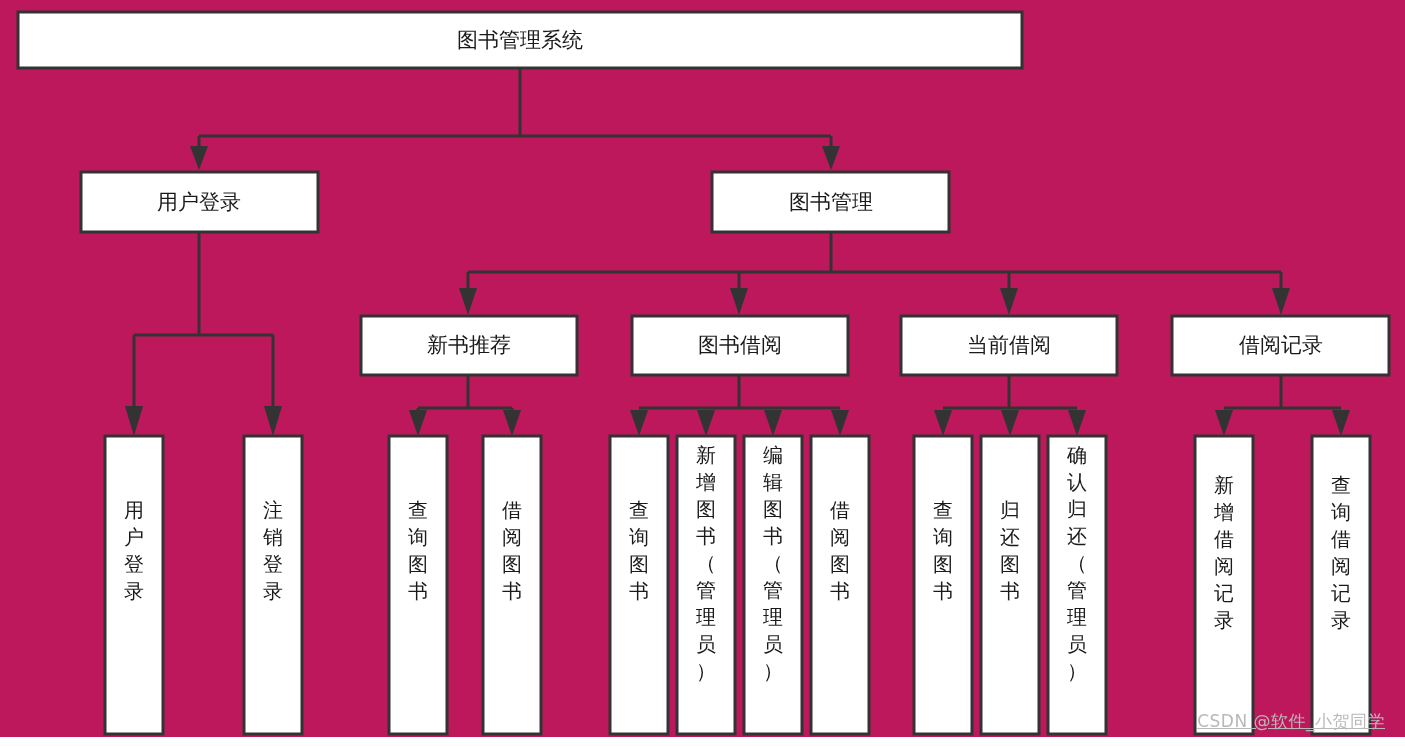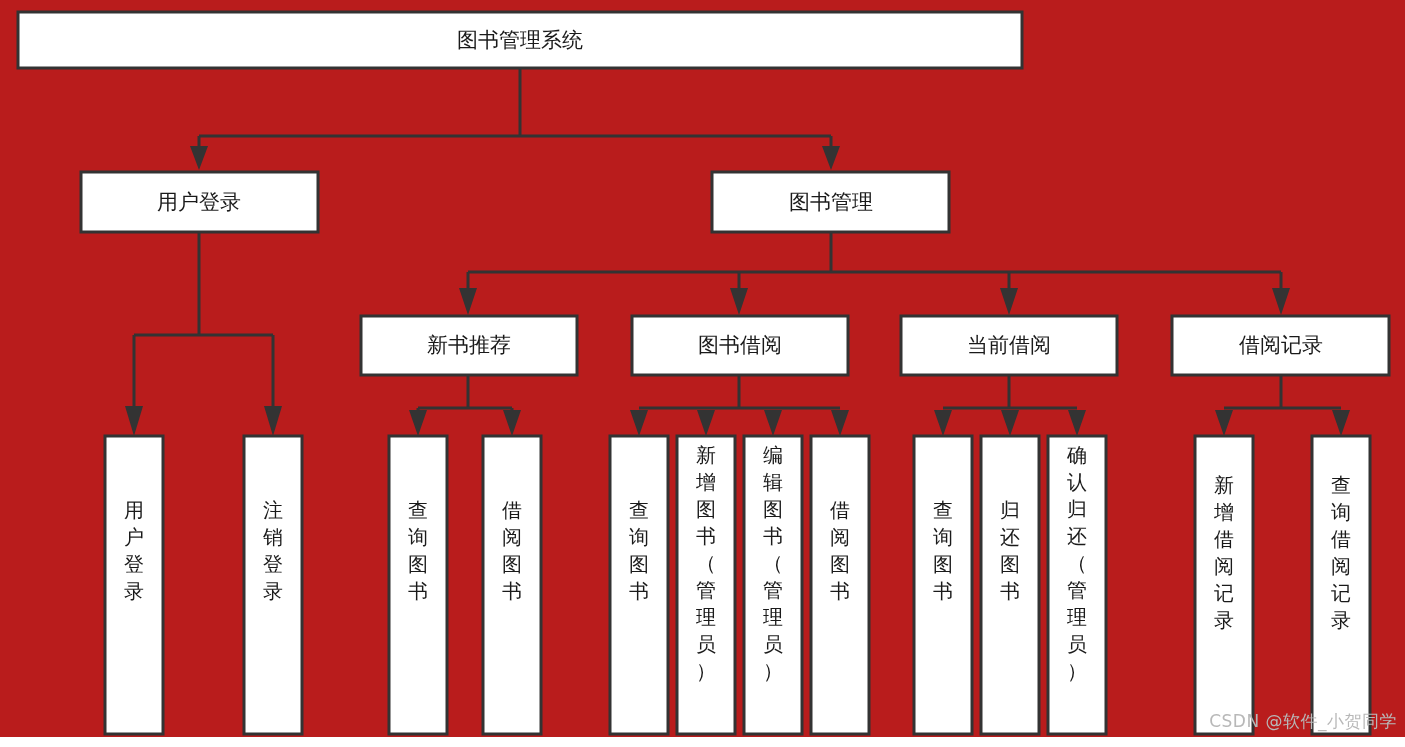--- a/index.html
+++ b/index.html
@@ -10,21 +10,21 @@
   body {
     width: 1405px;
     height: 747px;
     font-family: "DejaVu Sans", "Liberation Sans", sans-serif;
     overflow: hidden;
   }
   #diagram-root {
     position: relative;
     width: 1405px;
     height: 737px;
-    background: #b91c1c;
+    background: #be185d;
     text-align: right;
   }
   svg.flow {
     position: absolute;
     left: 0;
     top: 0;
     width: 1405px;
     height: 747px;
   }
   .node-box {
@@ -51,28 +51,29 @@
     white-space: pre;
   }
   .node-label-vert {
     fill: #1a1a1a;
     font-family: "DejaVu Sans", "Liberation Sans", sans-serif;
     font-size: 20px;
     text-anchor: middle;
   }
   .watermark {
     position: absolute;
-    right: 8px;
+    right: 20px;
     bottom: 4px;
     font-family: "DejaVu Sans", "Liberation Sans", sans-serif;
     font-size: 17px;
     color: #b8b8b8;
     letter-spacing: 0.5px;
     user-select: none;
     white-space: nowrap;
+    text-decoration: underline;
   }
 </style>
 </head>
 <body>
 
 <div id="diagram-root">
 
   <svg class="flow" viewBox="0 0 1405 747" xmlns="http://www.w3.org/2000/svg">
 
     <g>

